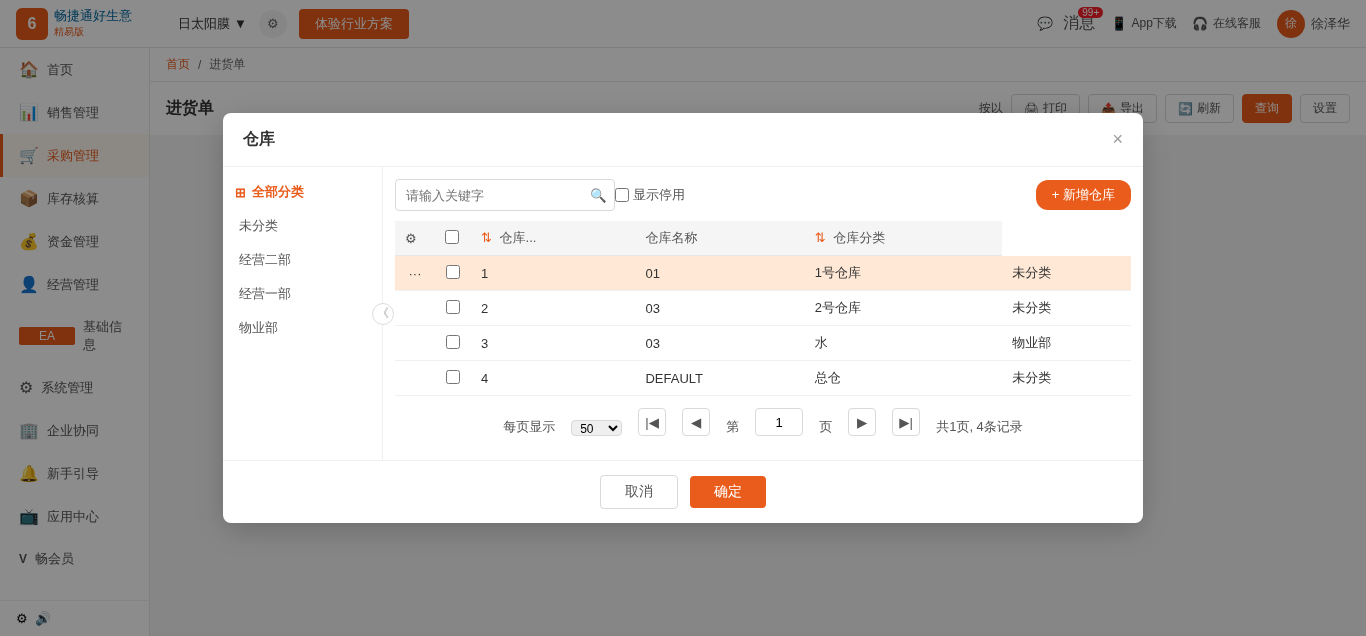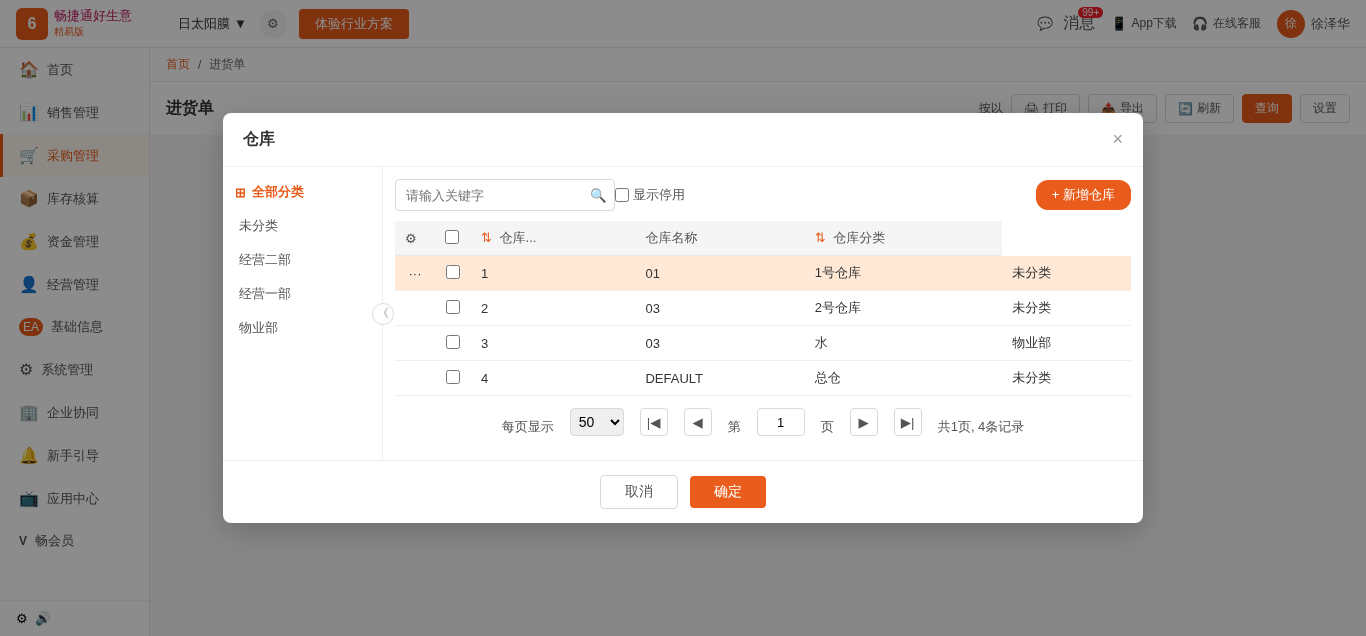--- a/index.html
+++ b/index.html
@@ -24,21 +24,21 @@
       gap: 6px;
       width: 150px;
     }
     .logo-icon {
       width: 32px; height: 32px;
       background: #e95c1b;
       border-radius: 6px;
       display: flex; align-items: center; justify-content: center;
       color: white; font-weight: bold; font-size: 16px;
     }
-    .logo-text { font-size: 13px; color: #be185d; line-height: 1.3; }
+    .logo-text { font-size: 13px; color: #0369a1; line-height: 1.3; }
     .logo-sub { font-size: 10px; color: #e95c1b; }
     .store-selector {
       display: flex; align-items: center; gap: 4px;
       color: #333; font-size: 13px; cursor: pointer;
     }
     .trial-btn {
       background: #e95c1b; color: white; border: none;
       padding: 6px 16px; border-radius: 4px; cursor: pointer; font-size: 13px;
     }
     .header-right {
@@ -204,22 +204,22 @@
     .page-btn {
       width: 28px; height: 28px; border: 1px solid #d9d9d9; background: #fff;
       border-radius: 4px; cursor: pointer; display: flex; align-items: center;
       justify-content: center; color: #555;
     }
     .page-input {
       width: 48px; height: 28px; border: 1px solid #d9d9d9; border-radius: 4px;
       text-align: center; font-size: 13px; outline: none;
     }
     .page-select {
-      height: 28px; border: 1px solid #d9d9d9; border-radius: 4px;
-      padding: 0 4px; font-size: 14px; outline: none;
+      height: 16px; border: 1px solid #d9d9d9; border-radius: 4px;
+      padding: 0 4px; font-size: 12px; outline: none;
     }
 
     
     .dialog-footer {
       display: flex; align-items: center; justify-content: center;
       gap: 12px; padding: 14px 20px; border-top: 1px solid #f0f0f0;
     }
     .cancel-btn {
       padding: 7px 24px; border: 1px solid #d9d9d9; background: #fff;
       border-radius: 4px; cursor: pointer; font-size: 14px; color: #555;
@@ -290,21 +290,21 @@
   </div>
   <div class="sidebar-item">
     <span class="icon">💰</span>
     <span>资金管理</span>
   </div>
   <div class="sidebar-item">
     <span class="icon">👤</span>
     <span>经营管理</span>
   </div>
   <div class="sidebar-item">
-    <span class="icon" style="font-size:12px;background:#e95c1b;color:white;padding:2px 4px;border-radius:9px;">EA</span>
+    <span class="icon" style="font-size:12px;background:#e95c1b;color:white;padding:2px 20px;border-radius:2px;">EA</span>
     <span>基础信息</span>
   </div>
   <div class="sidebar-item">
     <span class="icon">⚙</span>
     <span>系统管理</span>
   </div>
   <div class="sidebar-item">
     <span class="icon">🏢</span>
     <span>企业协同</span>
   </div>

